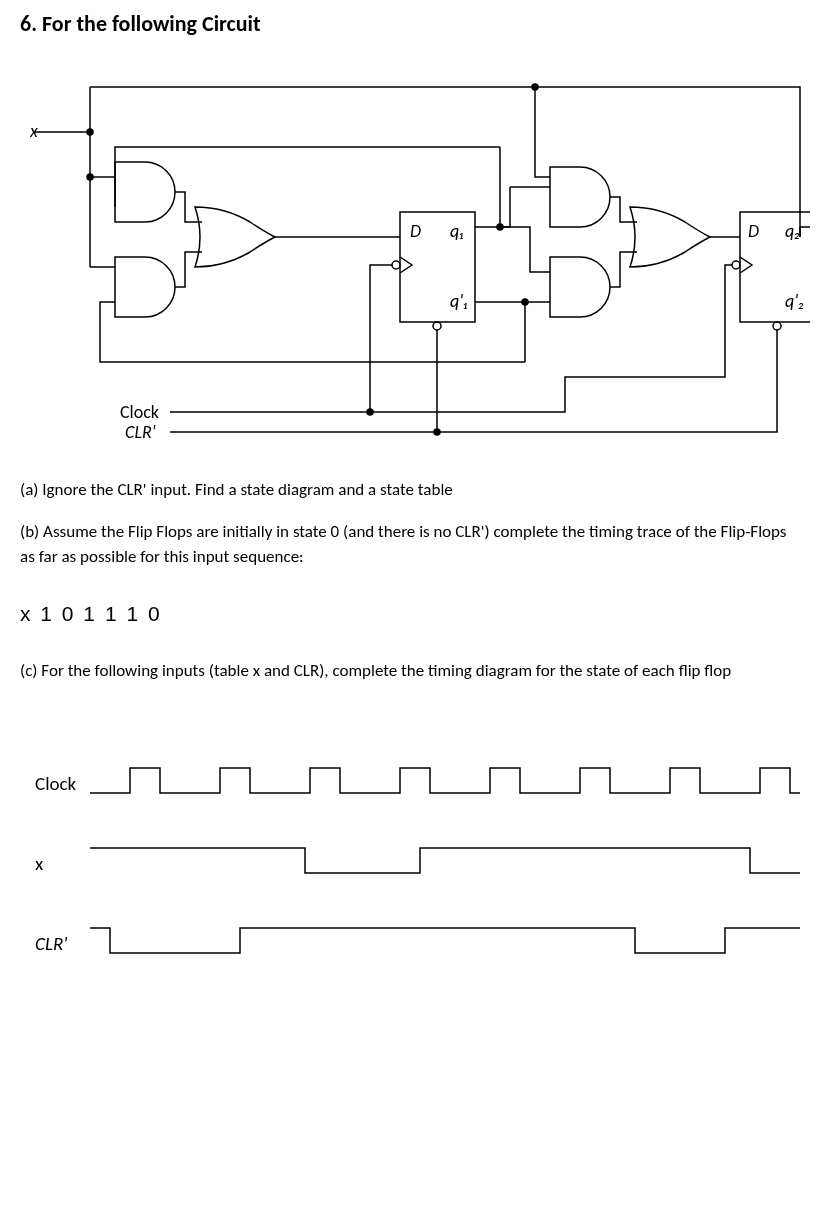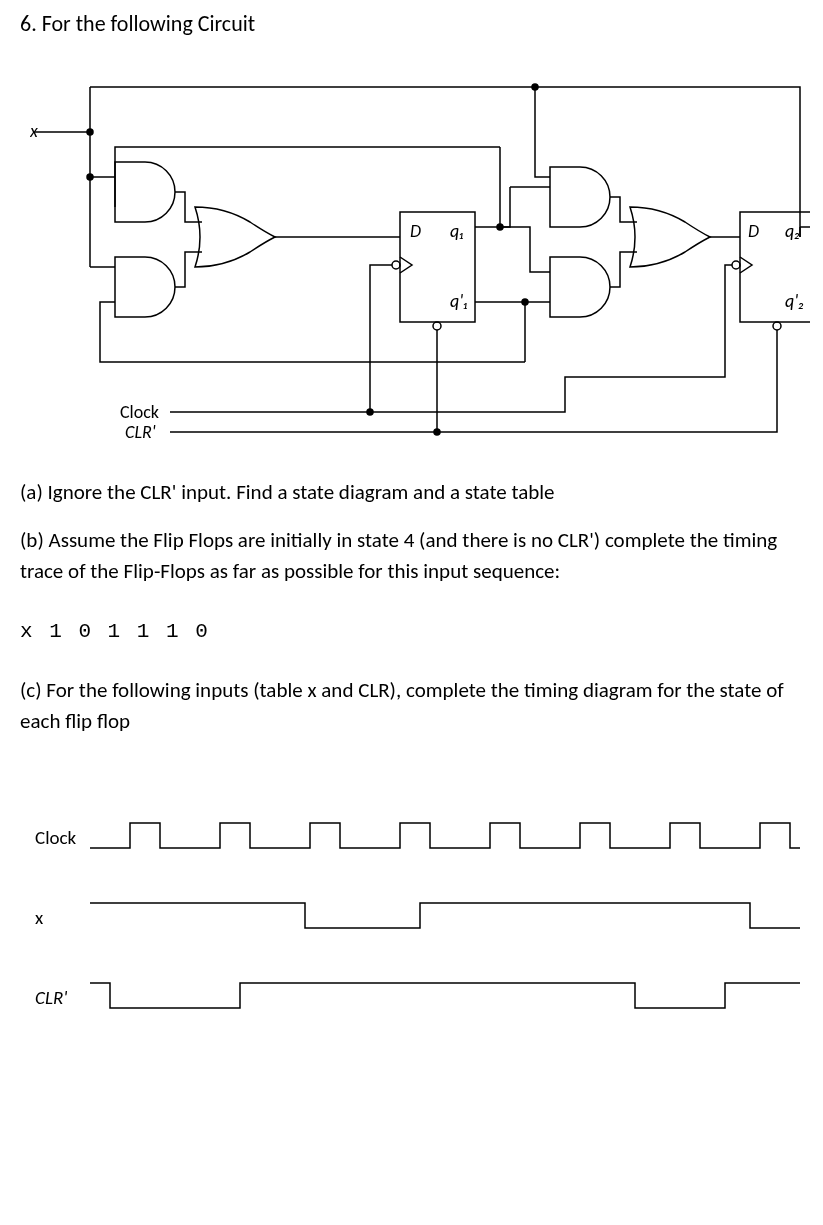--- a/index.html
+++ b/index.html
@@ -8,34 +8,35 @@
     font-family: Calibri, Arial, sans-serif;
     font-size: 20px;
     color: #000;
     background: #fff;
     width: 823px;
     box-sizing: border-box;
   }
   .title {
     font-size: 22px;
     margin-bottom: 15px;
+    font-weight: bold;
   }
   .circuit-container {
     margin: 20px 0 30px 10px;
   }
   svg {
     display: block;
   }
   .paragraph {
     margin: 16px 0;
-    font-size: 21px;
+    font-size: 17px;
     line-height: 1.5;
   }
   .seq {
-    font-family: Liberation Mono, monospace;
+    font-family: Liberation Sans, sans-serif;
     font-size: 21px;
     margin: 32px 0;
     letter-spacing: 2px;
   }
   .italic {
     font-style: italic;
   }
   .timing-container {
     margin-top: 80px;
     margin-left: 15px;
@@ -139,21 +140,21 @@
     <path d="M 140 375 L 407 375 L 407 273"></path>
     <path d="M 407 375 L 747 375 L 747 273"></path>
     <circle cx="407" cy="375" r="3" fill="#000"></circle>
     <text x="95" y="381" font-size="18" fill="#000" stroke="none" font-style="italic">CLR'</text>
   </g>
 </svg>
 </div>
 
 <div class="paragraph">(a) Ignore the CLR' input. Find a state diagram and a state table</div>
 
-<div class="paragraph">(b) Assume the Flip Flops are initially in state 4 (and there is no CLR') complete the timing trace of the Flip-Flops as far as possible for this input sequence:</div>
+<div class="paragraph">(b) Assume the Flip Flops are initially in state 0 (and there is no CLR') complete the timing trace of the Flip-Flops as far as possible for this input sequence:</div>
 
 <div class="seq">x 1 0 1 1 1 0</div>
 
 <div class="paragraph">(c) For the following inputs (table x and CLR), complete the timing diagram for the state of each flip flop</div>
 
 <div class="timing-container">
   <div class="timing-row">
     <div class="timing-label">Clock</div>
     <svg width="710" height="40">
       <g stroke="#000" stroke-width="1.5" fill="none">

